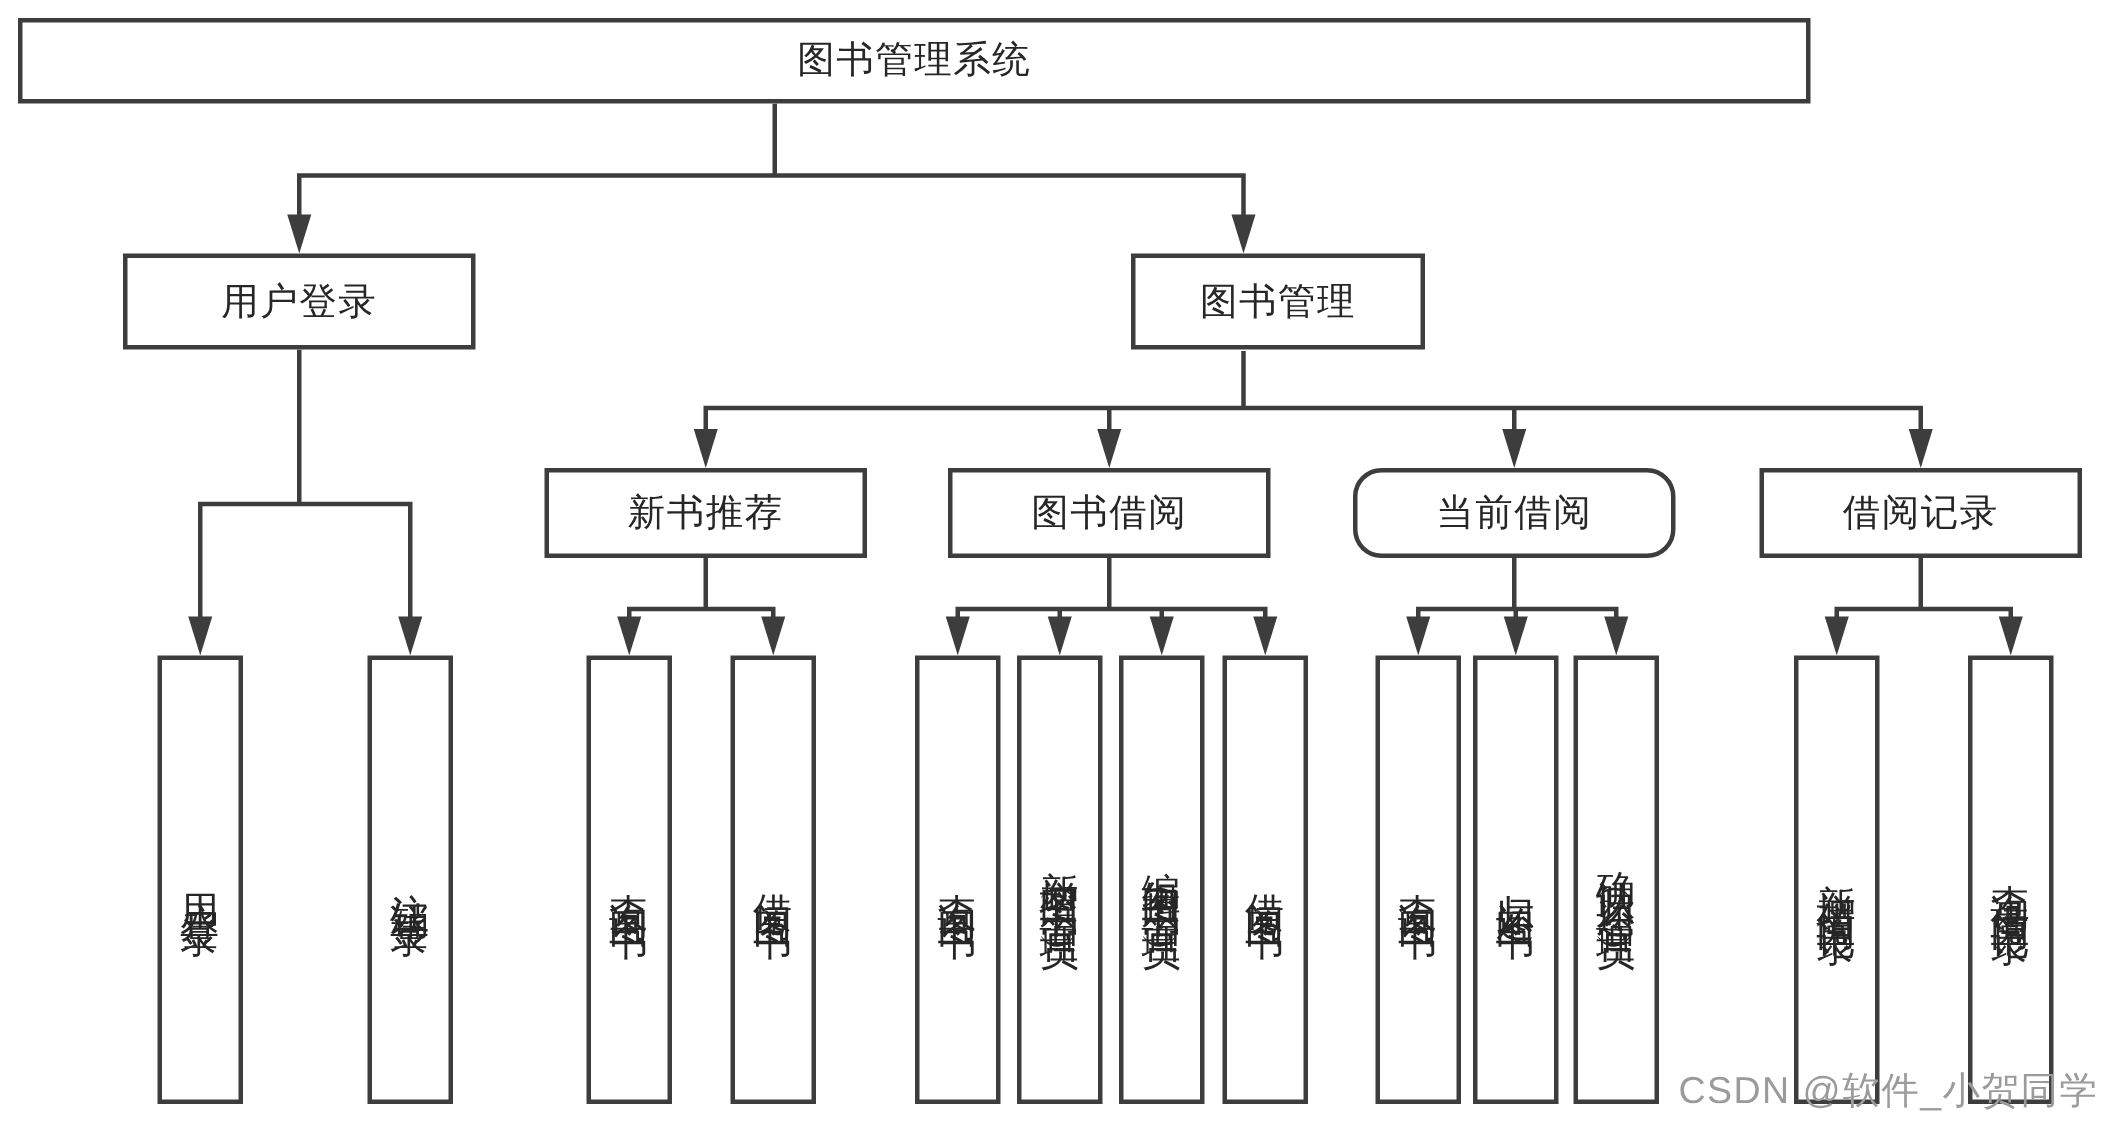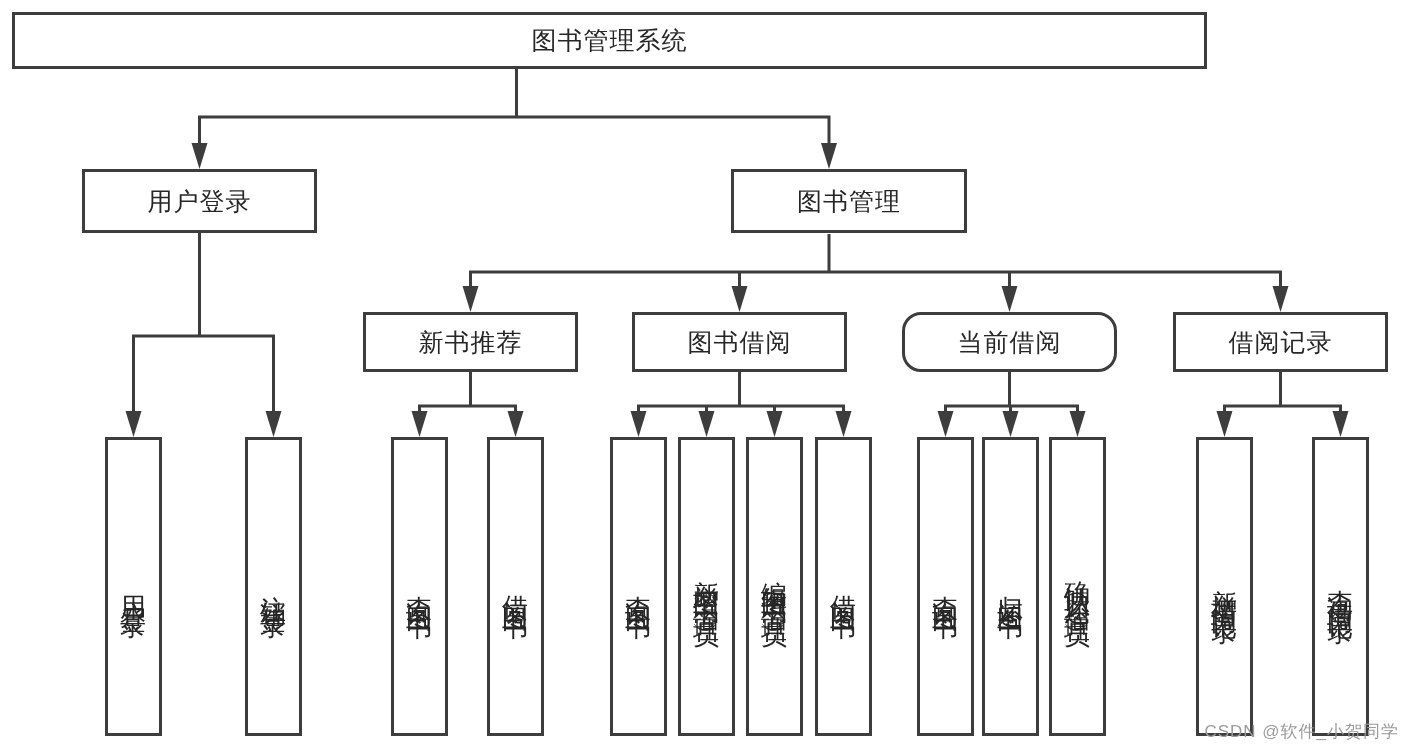--- a/index.html
+++ b/index.html
@@ -41,21 +41,21 @@
     writing-mode: vertical-rl;
     text-orientation: mixed;
     letter-spacing: 6px;
   }
   .watermark {
     position: absolute;
     right: 6px;
     bottom: 4px;
     z-index: 5;
     color: #9b9b9b;
-    font-size: 17px;
+    font-size: 25px;
     letter-spacing: 1px;
     white-space: nowrap;
   }
 </style>
 </head>
 <body>
 
 <div class="canvas">
 
   <svg class="connectors" viewBox="0 0 1405 747" xmlns="http://www.w3.org/2000/svg">
@@ -97,21 +97,21 @@
       <use href="#ah" transform="translate(1010.5,411)"></use>
       <use href="#ah" transform="translate(1077.5,411)"></use>
       <use href="#ah" transform="translate(1224.5,411)"></use>
       <use href="#ah" transform="translate(1340.5,411)"></use>
     </g>
   </svg>
 
   <div class="node hbox root-box">图书管理系统</div>
 
   <div class="node hbox l2-box" style="left:82px;">用户登录</div>
-  <div class="node hbox l2-box" style="left:731px;width:236px;text-align:right;">图书管理</div>
+  <div class="node hbox l2-box" style="left:754px;width:196px;text-align:right;">图书管理</div>
 
   <div class="node hbox l3-box" style="left:363px;">新书推荐</div>
   <div class="node hbox l3-box" style="left:632px;">图书借阅</div>
   <div class="node hbox l3-box" style="left:902px;border-radius:19px;">当前借阅</div>
   <div class="node hbox l3-box" style="left:1173px;">借阅记录</div>
 
   <div class="node leaf" style="left:105px;">用户登录</div>
   <div class="node leaf" style="left:245px;">注销登录</div>
 
   <div class="node leaf" style="left:391px;">查询图书</div>

